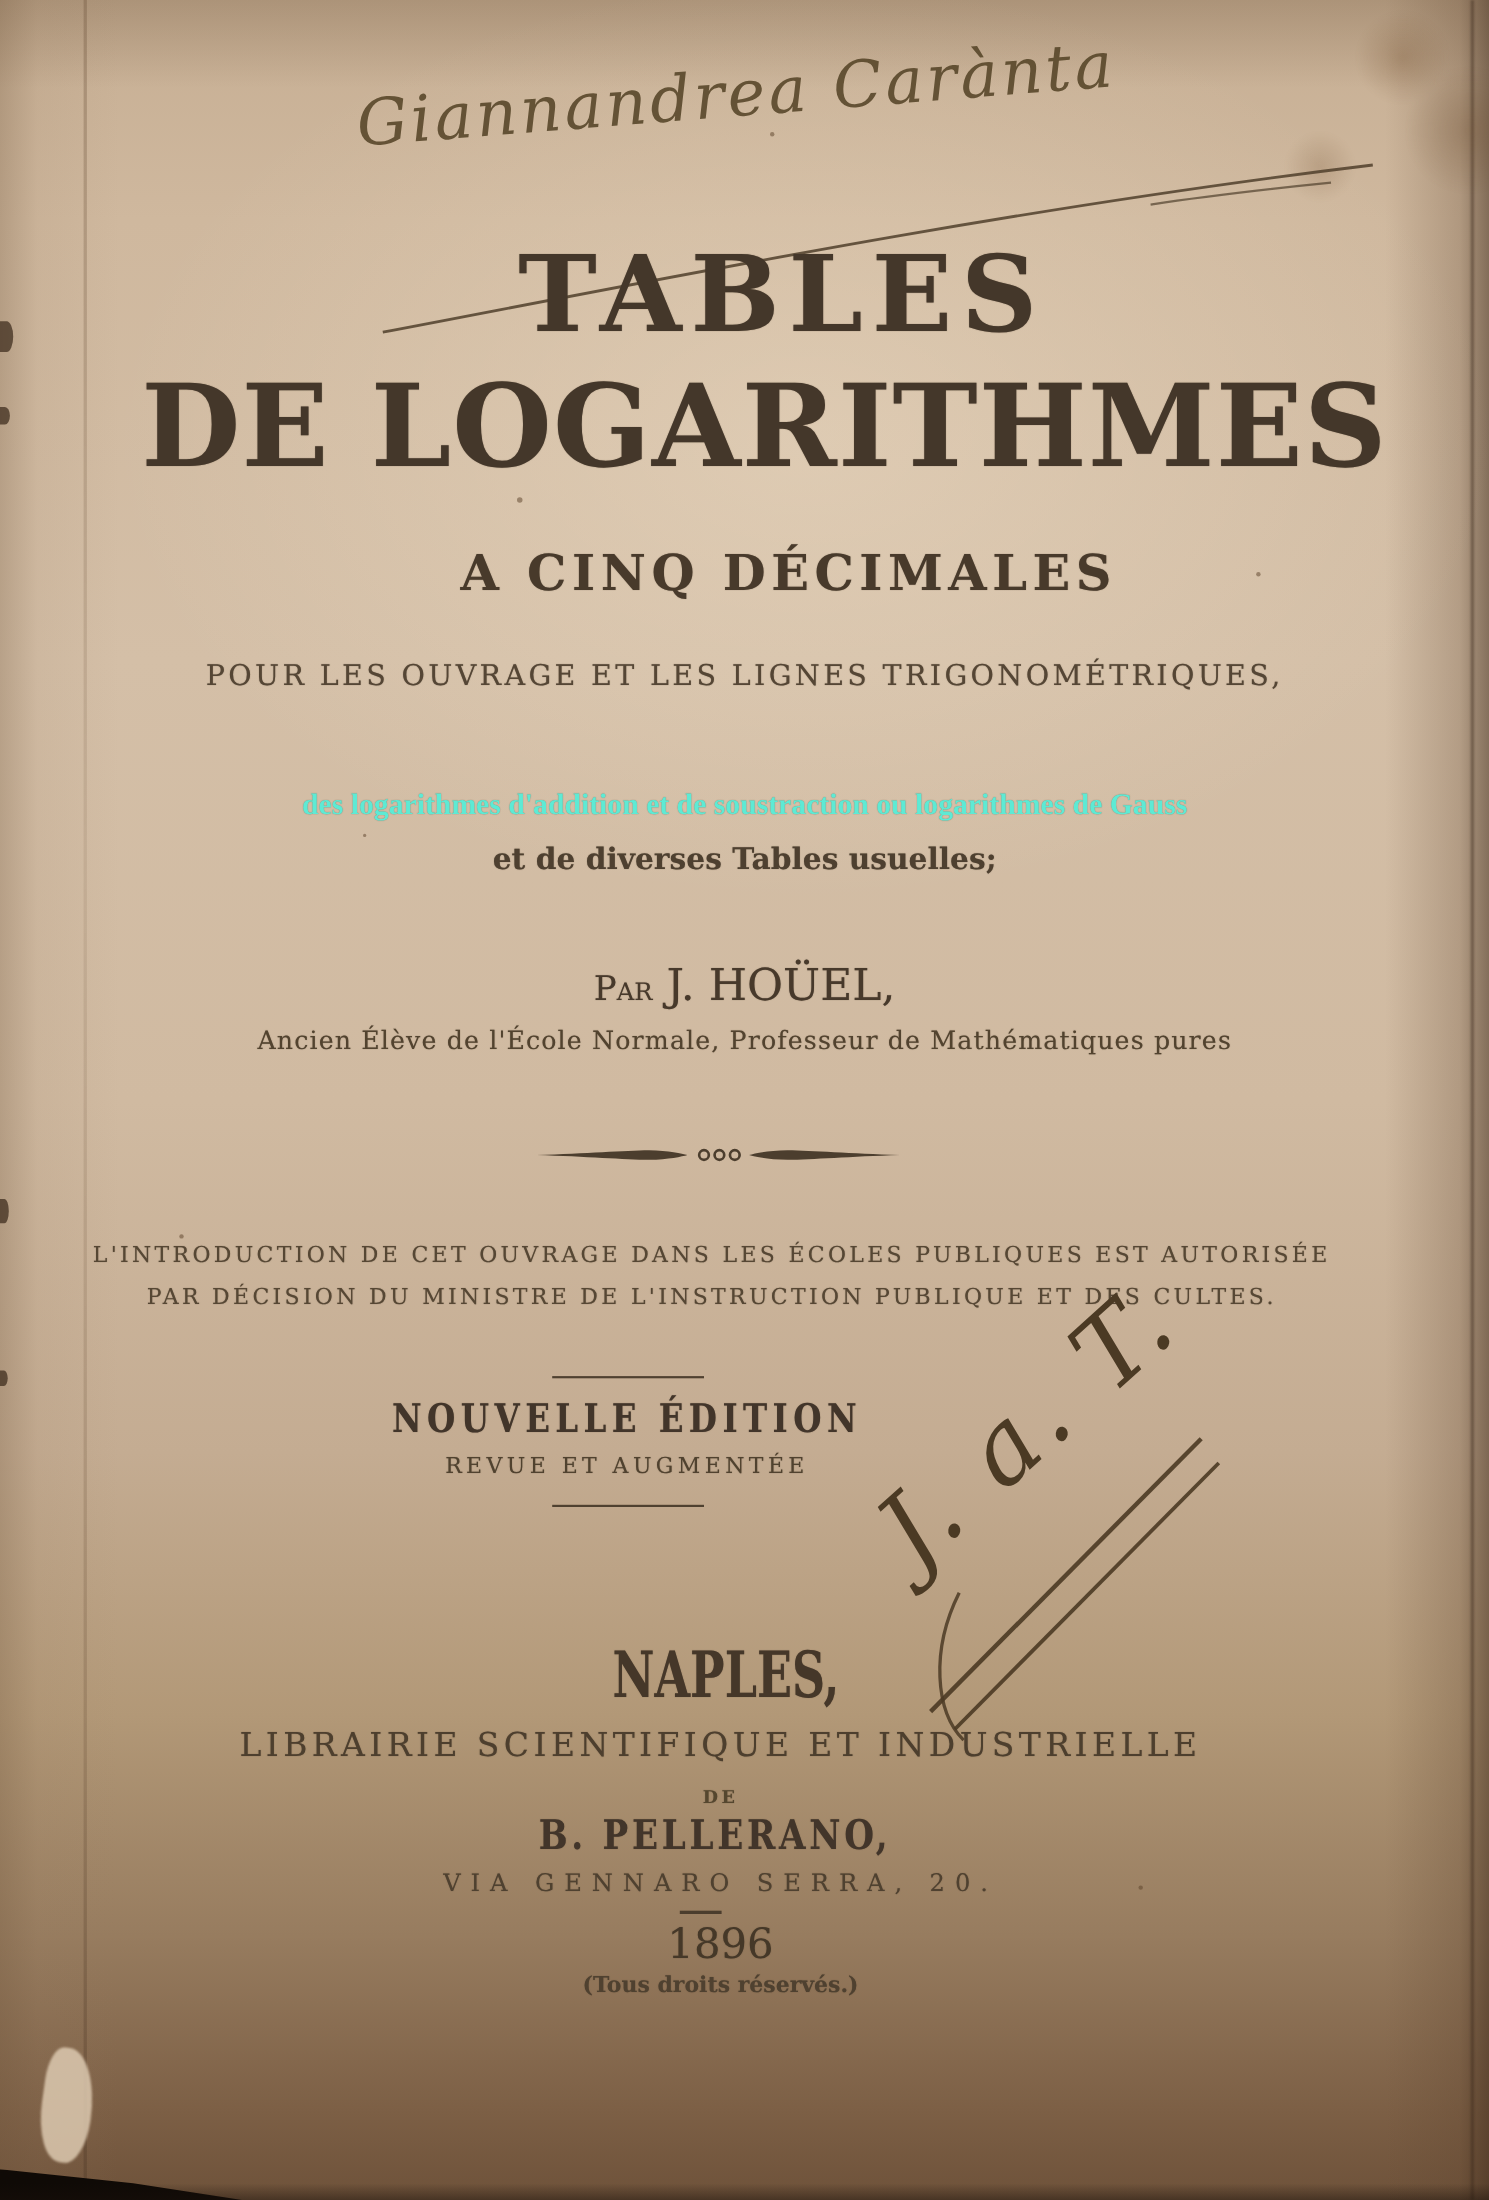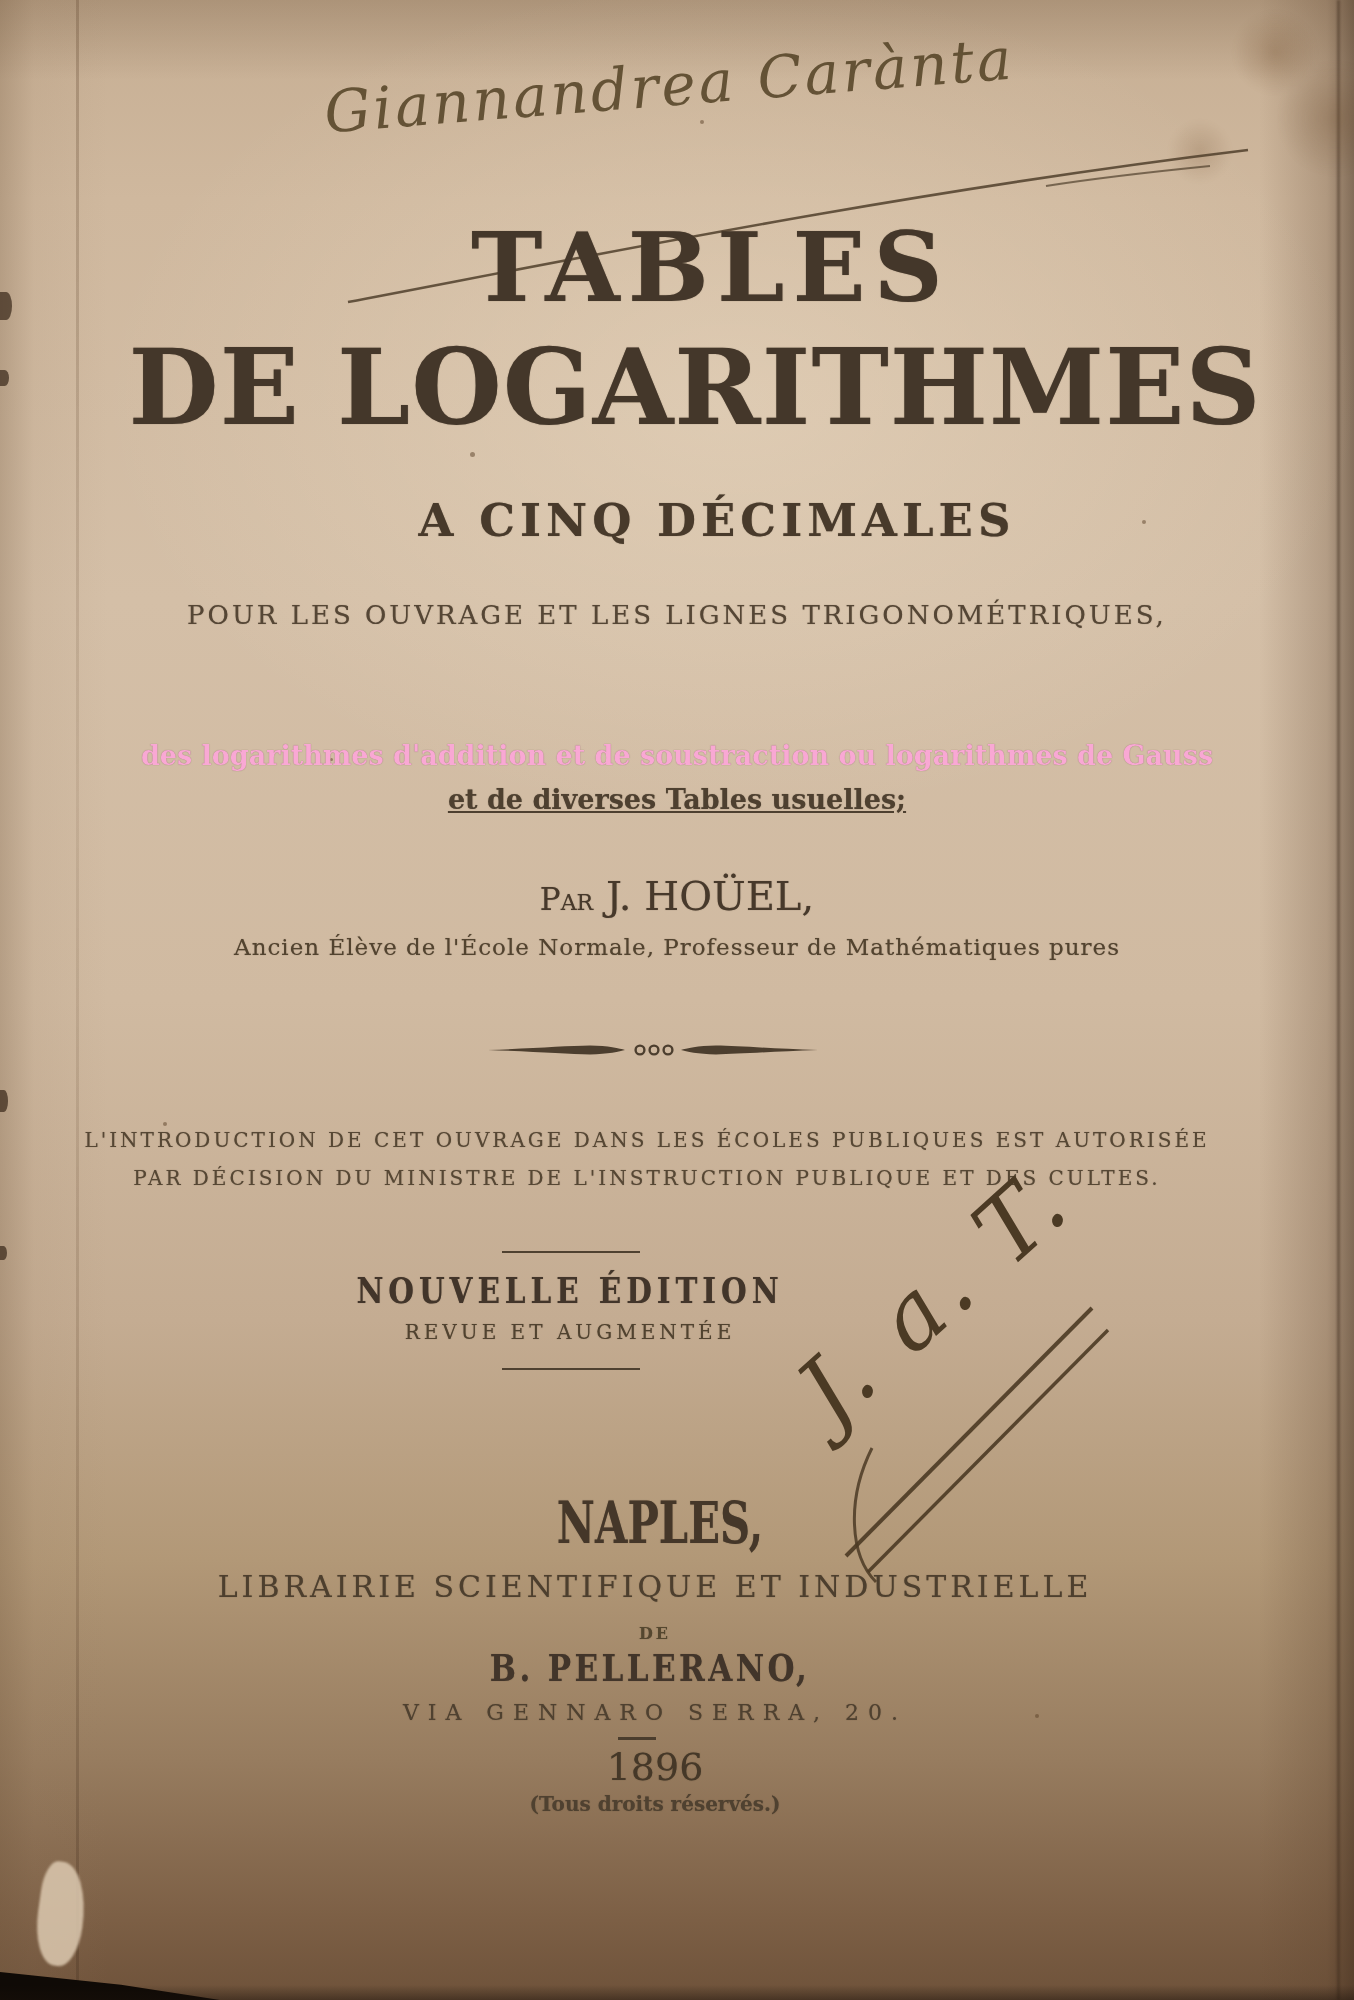--- a/index.html
+++ b/index.html
@@ -39,22 +39,22 @@
     text-shadow:0 0 1px rgba(74,60,44,.55);white-space:nowrap;line-height:1;}
   .hand{color:#564528;text-shadow:none;font-style:italic;}
 
   .sig{top:84px;left:318px;width:700px;font-size:58px;letter-spacing:3px;
     transform:rotate(-4.5deg);transform-origin:left top;opacity:.88;}
   .title1{top:220px;font-size:96px;font-weight:bold;letter-spacing:8px;padding-left:34px;color:#44372a;}
   .title2{top:336px;font-size:104px;font-weight:bold;letter-spacing:1px;padding-left:18px;color:#44372a;}
   .subtitle{top:498px;font-size:45px;font-weight:bold;letter-spacing:5px;color:#483a2b;margin-left:40px;}
   .scope{top:602px;font-size:26px;letter-spacing:3px;color:#554635;}
   .suivies{top:686px;font-size:18px;letter-spacing:4px;color:#5a4b3a;}
-  .gauss1{top:742px;font-size:27px;font-weight:bold;color:#f9a8d4;}
-  .gauss2{top:786px;font-size:27px;font-weight:bold;color:#4e4030;text-decoration:underline;}
+  .gauss1{top:718px;font-size:27px;font-weight:bold;color:#5eead4;font-family:Liberation Serif, serif;}
+  .gauss2{top:768px;font-size:27px;font-weight:bold;color:#4e4030;}
   .author{top:876px;font-size:40px;color:#47392b;}
   .author .prefix{font-size:31px;font-variant:small-caps;}
   .desc1{top:936px;font-size:23px;letter-spacing:1px;color:#52432f;}
   .desc2{top:966px;font-size:23px;letter-spacing:1px;color:#52432f;}
   .divider-svg{position:absolute;top:1040px;left:488px;}
   .auth1{top:1130px;font-size:20px;letter-spacing:3px;transform:translateX(-30px);color:#564734;}
   .auth2{top:1168px;font-size:20px;letter-spacing:3px;transform:translateX(-30px);color:#564734;}
   .ed-rule{position:absolute;height:2px;width:138px;background:#4f4130;}
   .edition1{top:1272px;font-size:36px;font-weight:bold;letter-spacing:6px;
     transform:translateX(-107px) scaleX(.82);color:#42352a;}

